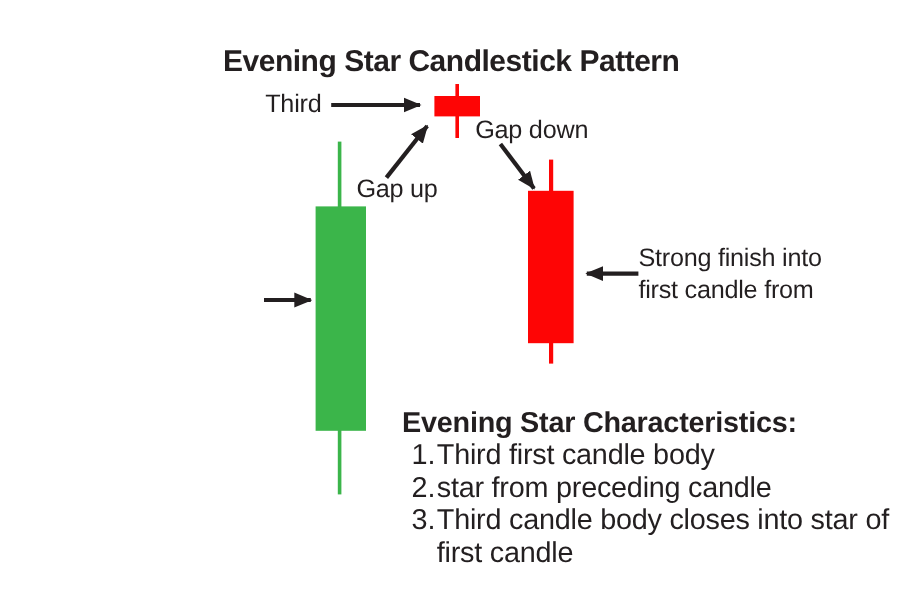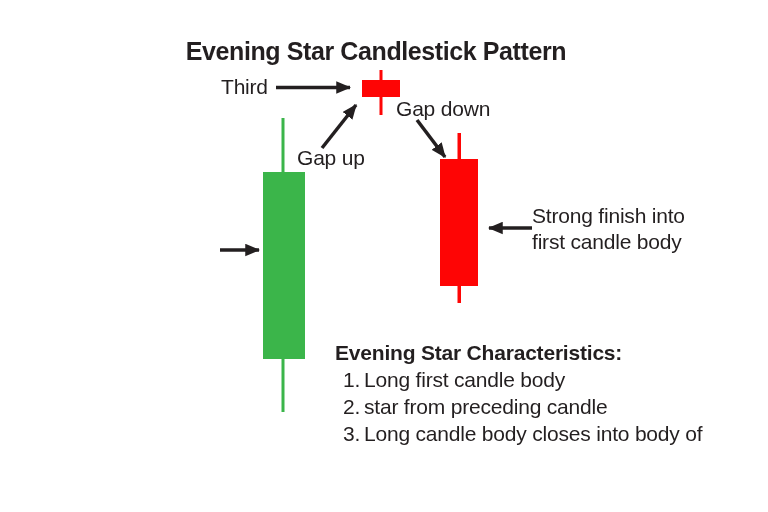--- a/index.html
+++ b/index.html
@@ -38,21 +38,21 @@
   .lbl-star        { left: 221px; top: 74px; }
   .lbl-gap-up      { left: 297px; top: 145px; }
   .lbl-gap-down    { left: 396px; top: 96px; }
   .lbl-long-first  { left: 66px;  top: 237px; }
   .lbl-strong      { left: 532px; top: 203px; }
   .lbl-line { display: block; }
   .chars {
     position: absolute;
     left: 335px;
     top: 339px;
-    font-size: 21px;
+    font-size: 24px;
     line-height: 27px;
     letter-spacing: -0.2px;
     white-space: nowrap;
   }
   .chars-heading { font-weight: 700; }
   .char-item { display: flex; padding-left: 8px; }
   .char-num  { flex: 0 0 21px; width: 21px; }
   .char-line { display: block; }
 </style>
 </head>
@@ -93,41 +93,42 @@
 
   <div class="label lbl-star">Third</div>
 
   <div class="label lbl-gap-up">Gap up</div>
 
   <div class="label lbl-gap-down">Gap down</div>
 
 
   <div class="label lbl-strong">
     <span class="lbl-line">Strong finish into</span>
-    <span class="lbl-line">first candle body</span>
+    <span class="lbl-line">first candle from</span>
   </div>
 
   <div class="chars">
     <div class="chars-heading">Evening Star Characteristics:</div>
 
     <div class="char-item">
       <span class="char-num">1.</span>
       <span class="char-lines">
-        <span class="char-line">Long first candle body</span>
+        <span class="char-line">Third first candle body</span>
       </span>
     </div>
 
     <div class="char-item">
       <span class="char-num">2.</span>
       <span class="char-lines">
         <span class="char-line">star from preceding candle</span>
       </span>
     </div>
 
     <div class="char-item">
       <span class="char-num">3.</span>
       <span class="char-lines">
-        <span class="char-line">Long candle body closes into body of</span>
+        <span class="char-line">Third candle body closes into star of</span>
+        <span class="char-line">first candle</span>
       </span>
     </div>
   </div>
 
 </div>
 
 </body></html>

